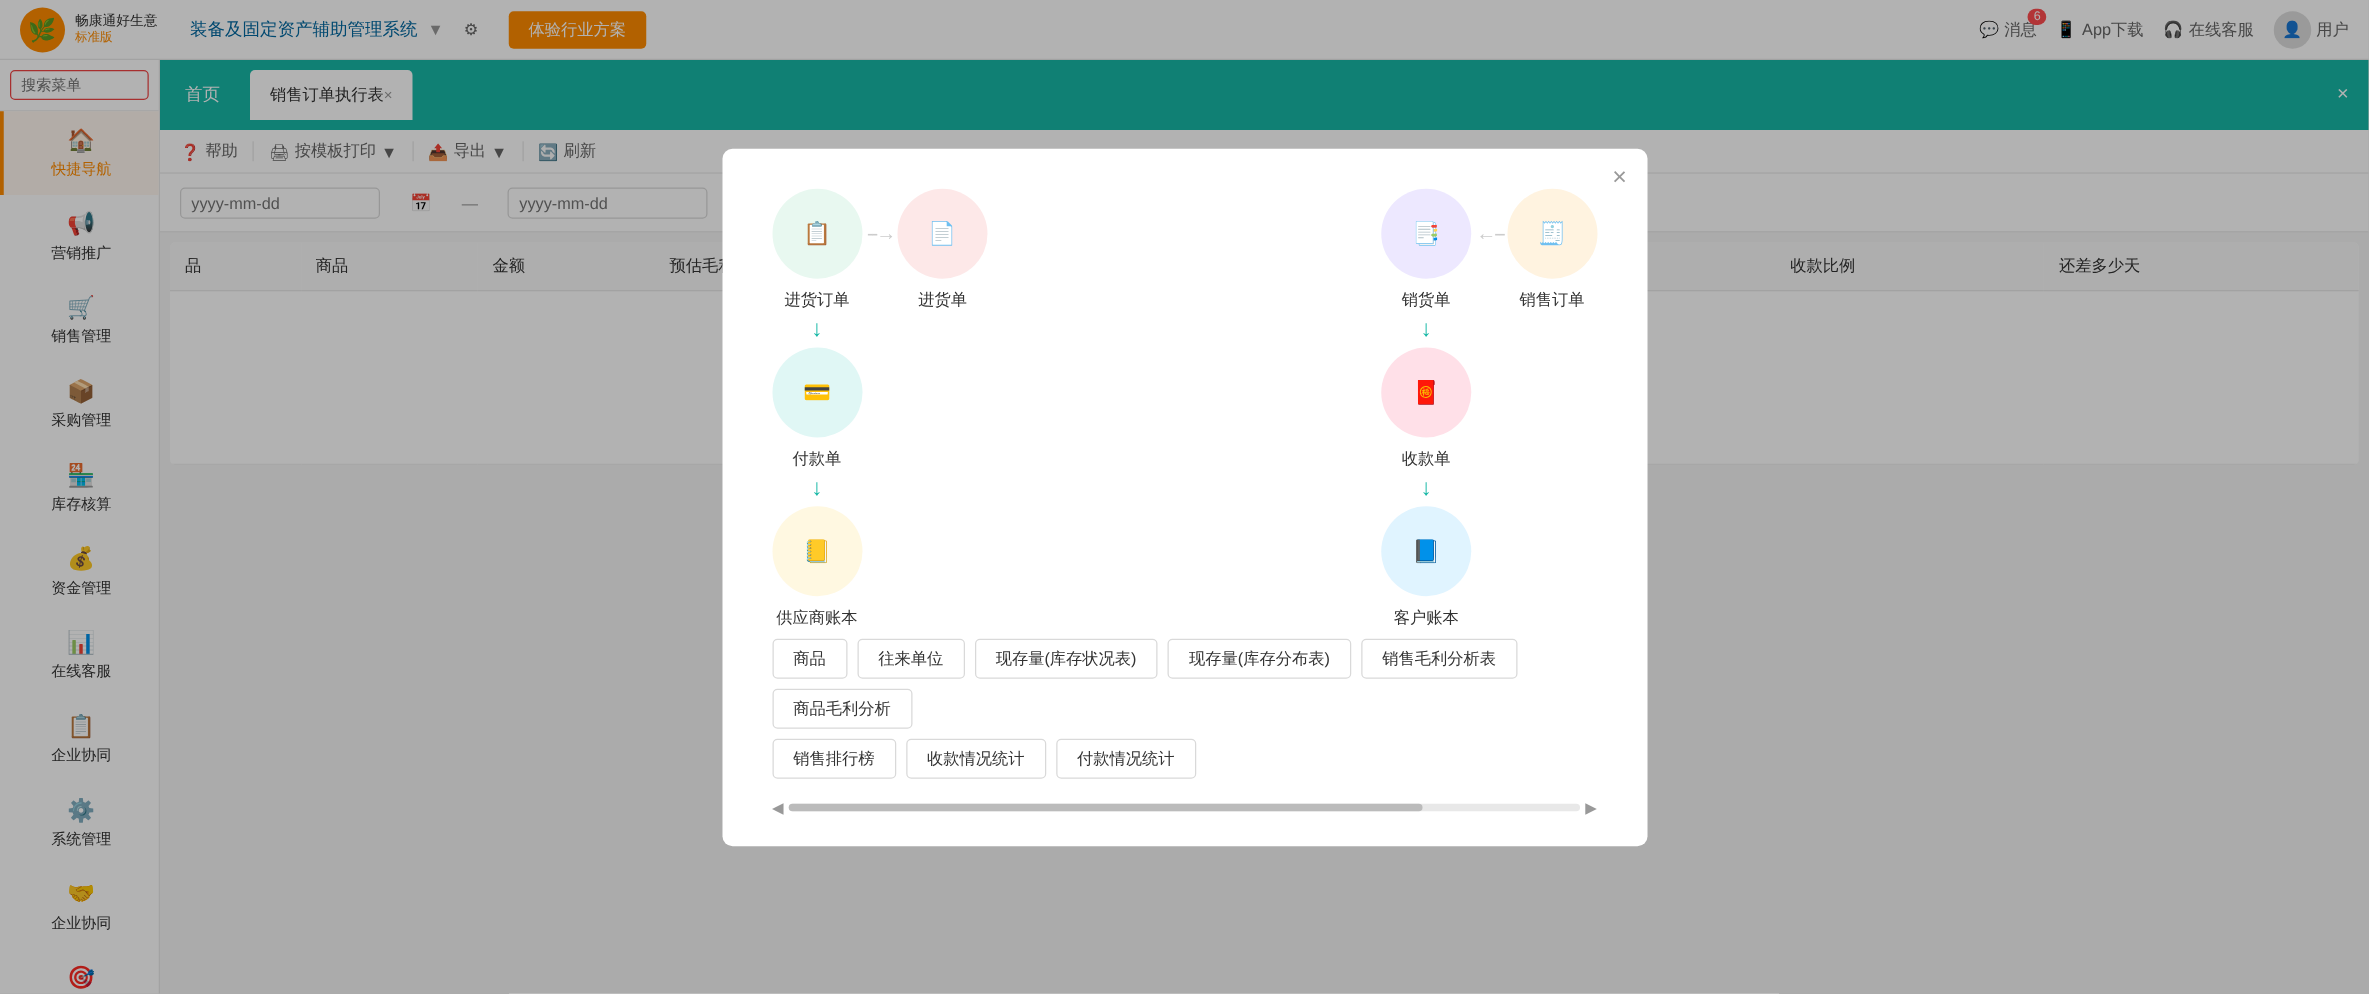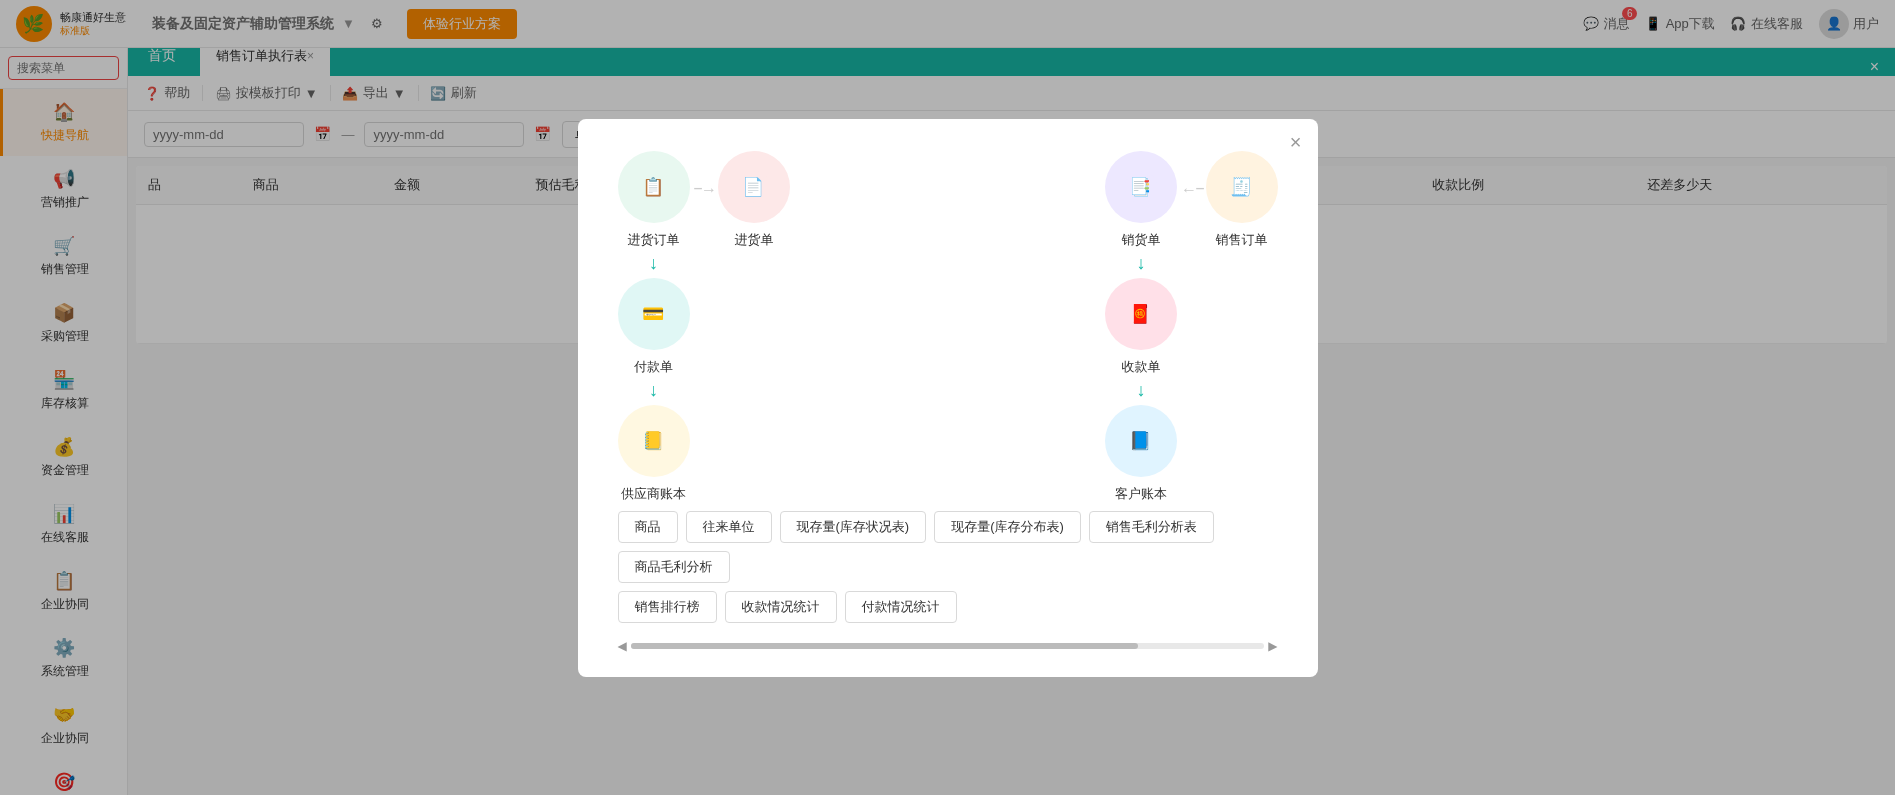--- a/index.html
+++ b/index.html
@@ -4,28 +4,28 @@
   <style>
     * { box-sizing: border-box; margin: 0; padding: 0; }
     body { font-family: 'Microsoft YaHei', sans-serif; font-size: 13px; background: #f5f5f5; overflow: hidden; }
 
     
     .app-container { display: flex; flex-direction: column; height: 795px; width: 1895px; }
     .top-bar { height: 48px; background: #fff; display: flex; align-items: center; padding: 0 16px; border-bottom: 1px solid #e8e8e8; flex-shrink: 0; }
     .main-area { display: flex; flex: 1; overflow: hidden; }
     .sidebar { width: 128px; background: #fff; border-right: 1px solid #e8e8e8; display: flex; flex-direction: column; flex-shrink: 0; }
     .content-area { flex: 1; display: flex; flex-direction: column; overflow: hidden; position: relative; }
-    .tab-bar { height: 28px; background: #17b8a6; display: flex; align-items: flex-end; padding: 0 0; flex-shrink: 0; }
+    .tab-bar { height: 56px; background: #17b8a6; display: flex; align-items: center; padding: 0 0; flex-shrink: 0; }
 
     
     .logo-area { display: flex; align-items: center; gap: 8px; width: 128px; flex-shrink: 0; }
     .logo-circle { width: 36px; height: 36px; background: #ff8c00; border-radius: 50%; display: flex; align-items: center; justify-content: center; color: white; font-size: 18px; }
     .logo-text { font-size: 11px; color: #333; line-height: 1.3; }
     .system-title-area { display: flex; align-items: center; gap: 8px; margin-left: 8px; }
-    .system-title { font-size: 14px; color: #737373; font-weight: 700; }
+    .system-title { font-size: 14px; color: #0369a1; font-weight: 400; }
     .title-arrow { color: #999; }
     .settings-icon { width: 28px; height: 28px; color: #666; display: flex; align-items: center; justify-content: center; cursor: pointer; }
     .experience-btn { background: #ff8c00; color: white; border: none; padding: 6px 16px; border-radius: 4px; cursor: pointer; font-size: 13px; margin-left: 8px; }
     .top-right { margin-left: auto; display: flex; align-items: center; gap: 16px; }
     .top-icon-item { display: flex; align-items: center; gap: 4px; color: #666; font-size: 13px; cursor: pointer; position: relative; }
     .badge { background: #ff4d4f; color: white; border-radius: 10px; font-size: 10px; padding: 1px 5px; position: absolute; top: -8px; right: -8px; }
     .user-avatar { width: 30px; height: 30px; border-radius: 50%; background: #ddd; display: flex; align-items: center; justify-content: center; color: #666; }
     .sidebar-search { padding: 8px; border-bottom: 1px solid #f0f0f0; }
     .sidebar-search input { width: 100%; padding: 4px 8px; border: 1px solid #ef4444; border-radius: 4px; font-size: 12px; outline: none; }
     .sidebar-item { display: flex; flex-direction: column; align-items: center; padding: 12px 4px; cursor: pointer; gap: 4px; border-left: 3px solid transparent; }
@@ -40,21 +40,21 @@
     .tab-item { padding: 0 16px; height: 40px; display: flex; align-items: center; gap: 0; background: #fff; color: #333; font-size: 13px; cursor: pointer; border-radius: 4px 4px 0 0; margin-left: 4px; }
     .tab-close { color: #999; font-size: 12px; cursor: pointer; }
     .tab-close-right { margin-left: auto; color: white; cursor: pointer; padding: 0 16px; font-size: 16px; }
 
     
     .toolbar { background: #fff; padding: 8px 16px; display: flex; align-items: center; gap: 12px; border-bottom: 1px solid #e8e8e8; flex-shrink: 0; }
     .toolbar-btn { display: flex; align-items: center; gap: 4px; color: #666; font-size: 13px; cursor: pointer; }
     .toolbar-separator { width: 1px; height: 16px; background: #e8e8e8; }
 
     
-    .filter-bar { background: #fff; padding: 8px 16px; display: flex; align-items: center; gap: 10px; border-bottom: 1px solid #e8e8e8; flex-shrink: 0; flex-wrap: wrap; }
+    .filter-bar { background: #fff; padding: 8px 16px; display: flex; align-items: center; gap: 24px; border-bottom: 1px solid #e8e8e8; flex-shrink: 0; flex-wrap: wrap; }
     .filter-input { border: 1px solid #d9d9d9; border-radius: 4px; padding: 4px 8px; font-size: 13px; outline: none; width: 160px; }
     .filter-select { border: 1px solid #d9d9d9; border-radius: 4px; padding: 4px 8px; font-size: 13px; outline: none; width: 120px; background: white; }
     .search-btn { background: #ff8c00; color: white; border: none; padding: 5px 16px; border-radius: 4px; cursor: pointer; font-size: 13px; }
     .set-btn { background: #fff; color: #ff8c00; border: 1px solid #ff8c00; padding: 5px 16px; border-radius: 4px; cursor: pointer; font-size: 13px; }
     .more-filter { color: #17b8a6; font-size: 13px; cursor: pointer; }
     .calendar-icon { color: #999; font-size: 14px; }
 
     
     .table-container { background: #fff; margin: 8px; border-radius: 4px; overflow: auto; }
     table { width: 100%; border-collapse: collapse; font-size: 13px; }

